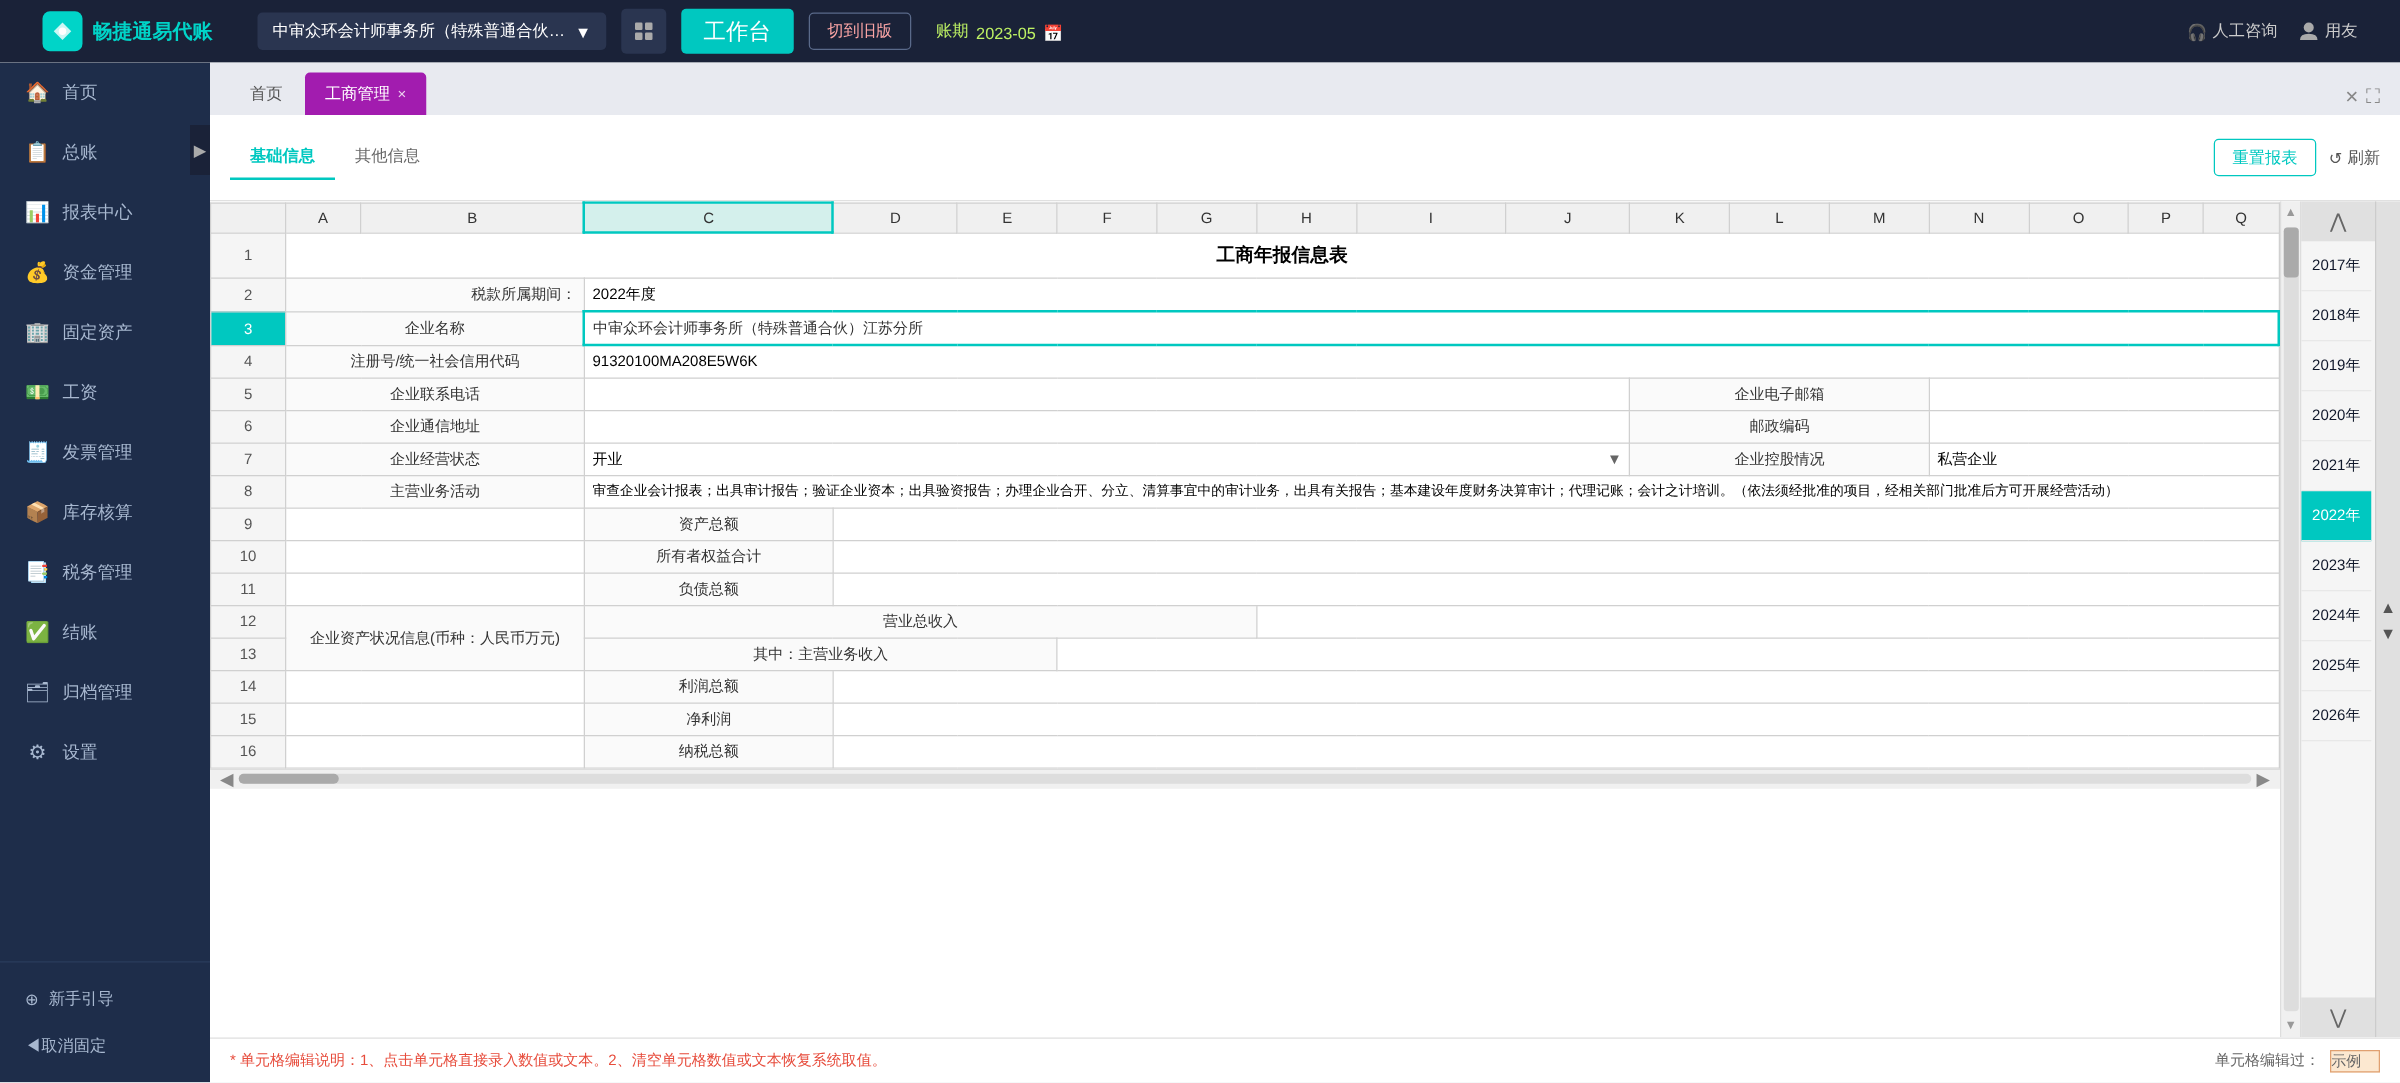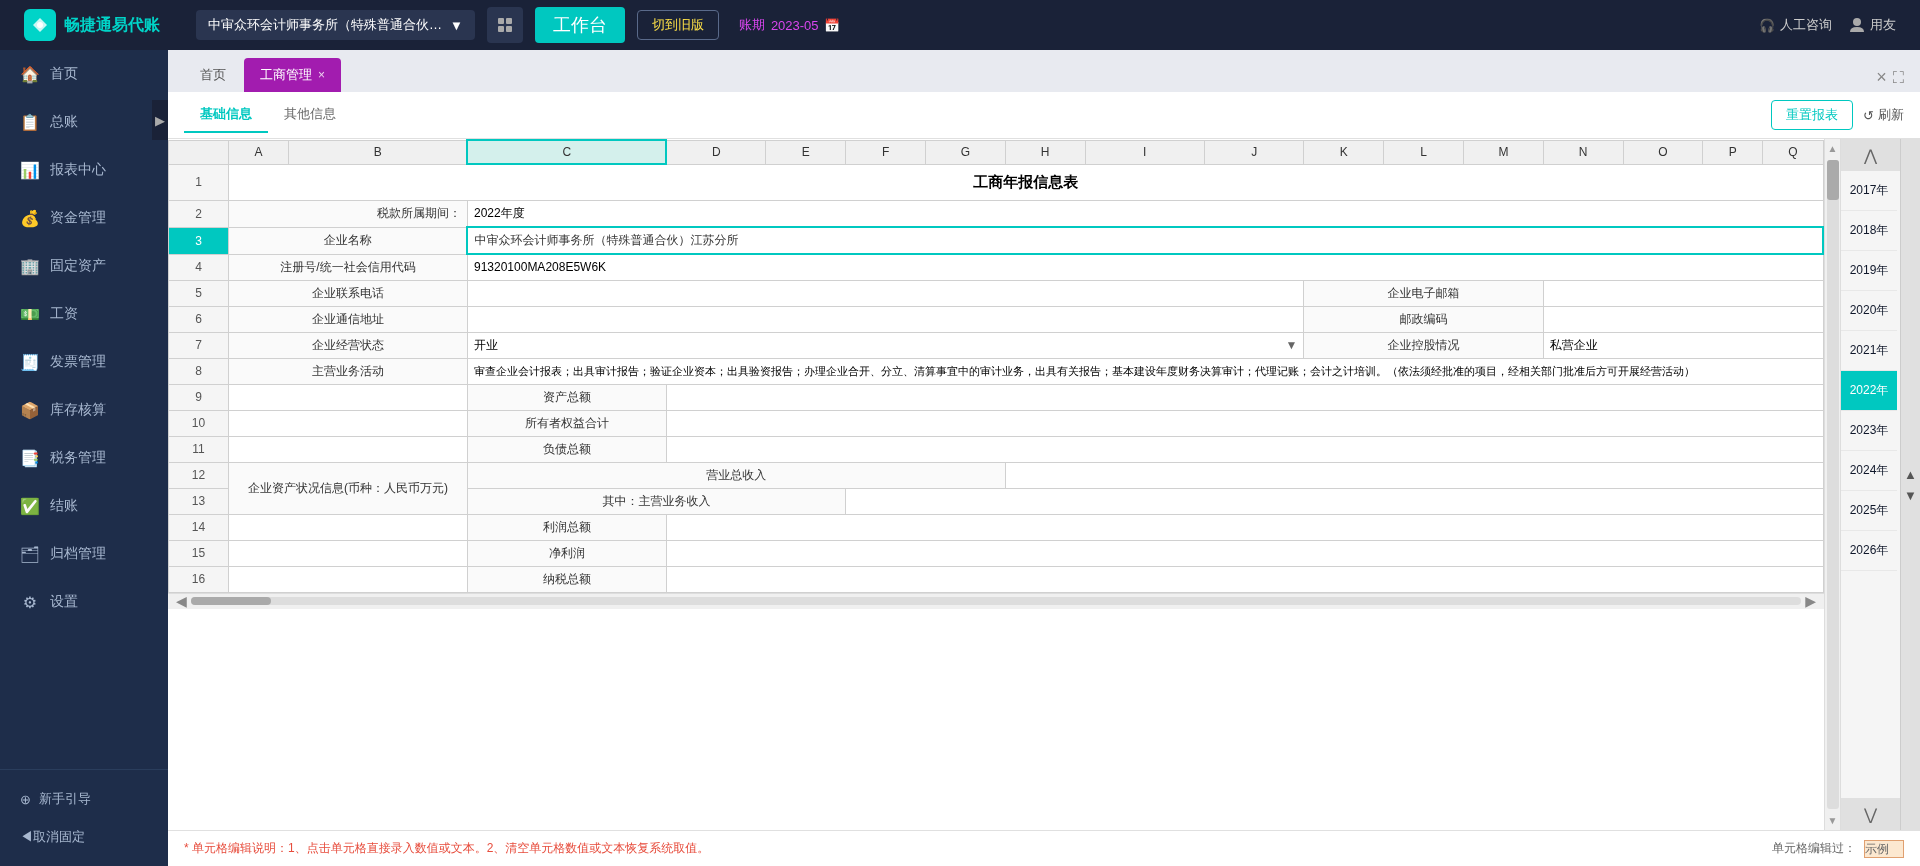--- a/index.html
+++ b/index.html
@@ -1,26 +1,26 @@
 <!DOCTYPE html>
 <html><head>
   <meta charset="utf-8">
   <style>
     * { box-sizing: border-box; margin: 0; padding: 0; }
     body { font-family: 'Microsoft YaHei', '微软雅黑', sans-serif; font-size: 13px; background: #f0f2f5; width: 1920px; height: 866px; overflow: hidden; display: flex; flex-direction: column; }
 
     
-    .topbar { height: 50px; background: #1a2238; display: flex; align-items: center; padding: 0 24px; gap: 12px; flex-shrink: 0; }
+    .topbar { height: 50px; background: #1a2238; display: flex; align-items: center; padding: 0 34px; gap: 12px; flex-shrink: 0; }
     .topbar-logo { display: flex; align-items: center; gap: 8px; color: #00d4c8; font-size: 16px; font-weight: bold; width: 160px; }
     .topbar-logo-icon { width: 32px; height: 32px; background: #00d4c8; border-radius: 6px; display: flex; align-items: center; justify-content: center; }
     .topbar-company { background: #2a3550; border-radius: 4px; padding: 6px 12px; color: #fff; font-size: 13px; display: flex; align-items: center; gap: 8px; min-width: 220px; }
     .topbar-icon-btn { width: 36px; height: 36px; background: #2a3550; border-radius: 4px; display: flex; align-items: center; justify-content: center; color: #aaa; cursor: pointer; }
     .topbar-workbench { background: #00c8c0; color: #fff; border-radius: 4px; padding: 6px 18px; font-size: 18px; cursor: pointer; }
-    .topbar-old { border: 1px solid #5a6a8a; color: #fde047; border-radius: 4px; padding: 5px 14px; font-size: 13px; cursor: pointer; }
-    .topbar-period { color: #d946ef; font-size: 13px; display: flex; align-items: center; gap: 6px; margin-left: 8px; }
+    .topbar-old { border: 1px solid #5a6a8a; color: #fca5a5; border-radius: 4px; padding: 5px 14px; font-size: 13px; cursor: pointer; }
+    .topbar-period { color: #bef264; font-size: 13px; display: flex; align-items: flex-end; gap: 6px; margin-left: 8px; }
     .topbar-right { margin-left: auto; display: flex; align-items: center; gap: 16px; color: #ccc; font-size: 13px; }
     .topbar-right-item { display: flex; align-items: center; gap: 4px; cursor: pointer; }
 
     
     .layout { display: flex; flex: 1; overflow: hidden; }
 
     
     .sidebar { width: 168px; background: #1e2d4a; display: flex; flex-direction: column; flex-shrink: 0; }
     .sidebar-scroll { overflow-y: auto; flex: 1; }
     .sidebar-item { display: flex; align-items: center; gap: 10px; padding: 14px 20px; color: #a8b8d0; font-size: 14px; cursor: pointer; }
@@ -200,21 +200,21 @@
 
       <div style="display:flex; align-items:center; border-bottom: 1px solid #e0e0e0; padding: 0 16px; flex-shrink:0;">
         <div style="display:flex; gap:0;">
           <div class="content-tab active">
             <span>基础信息</span>
           </div>
           <div class="content-tab">
             <span>其他信息</span>
           </div>
         </div>
-        <div style="margin-left:auto; display:flex; align-items:center; gap:10px; padding: 8px 0;">
+        <div style="margin-left:auto; display:flex; align-items:center; gap:10px; padding: 19px 0;">
           <button class="btn-reset">重置报表</button>
           <button class="btn-refresh">
             <span>↺</span>
             <span>刷新</span>
           </button>
         </div>
       </div>
 
       <div class="spreadsheet-container">
 

